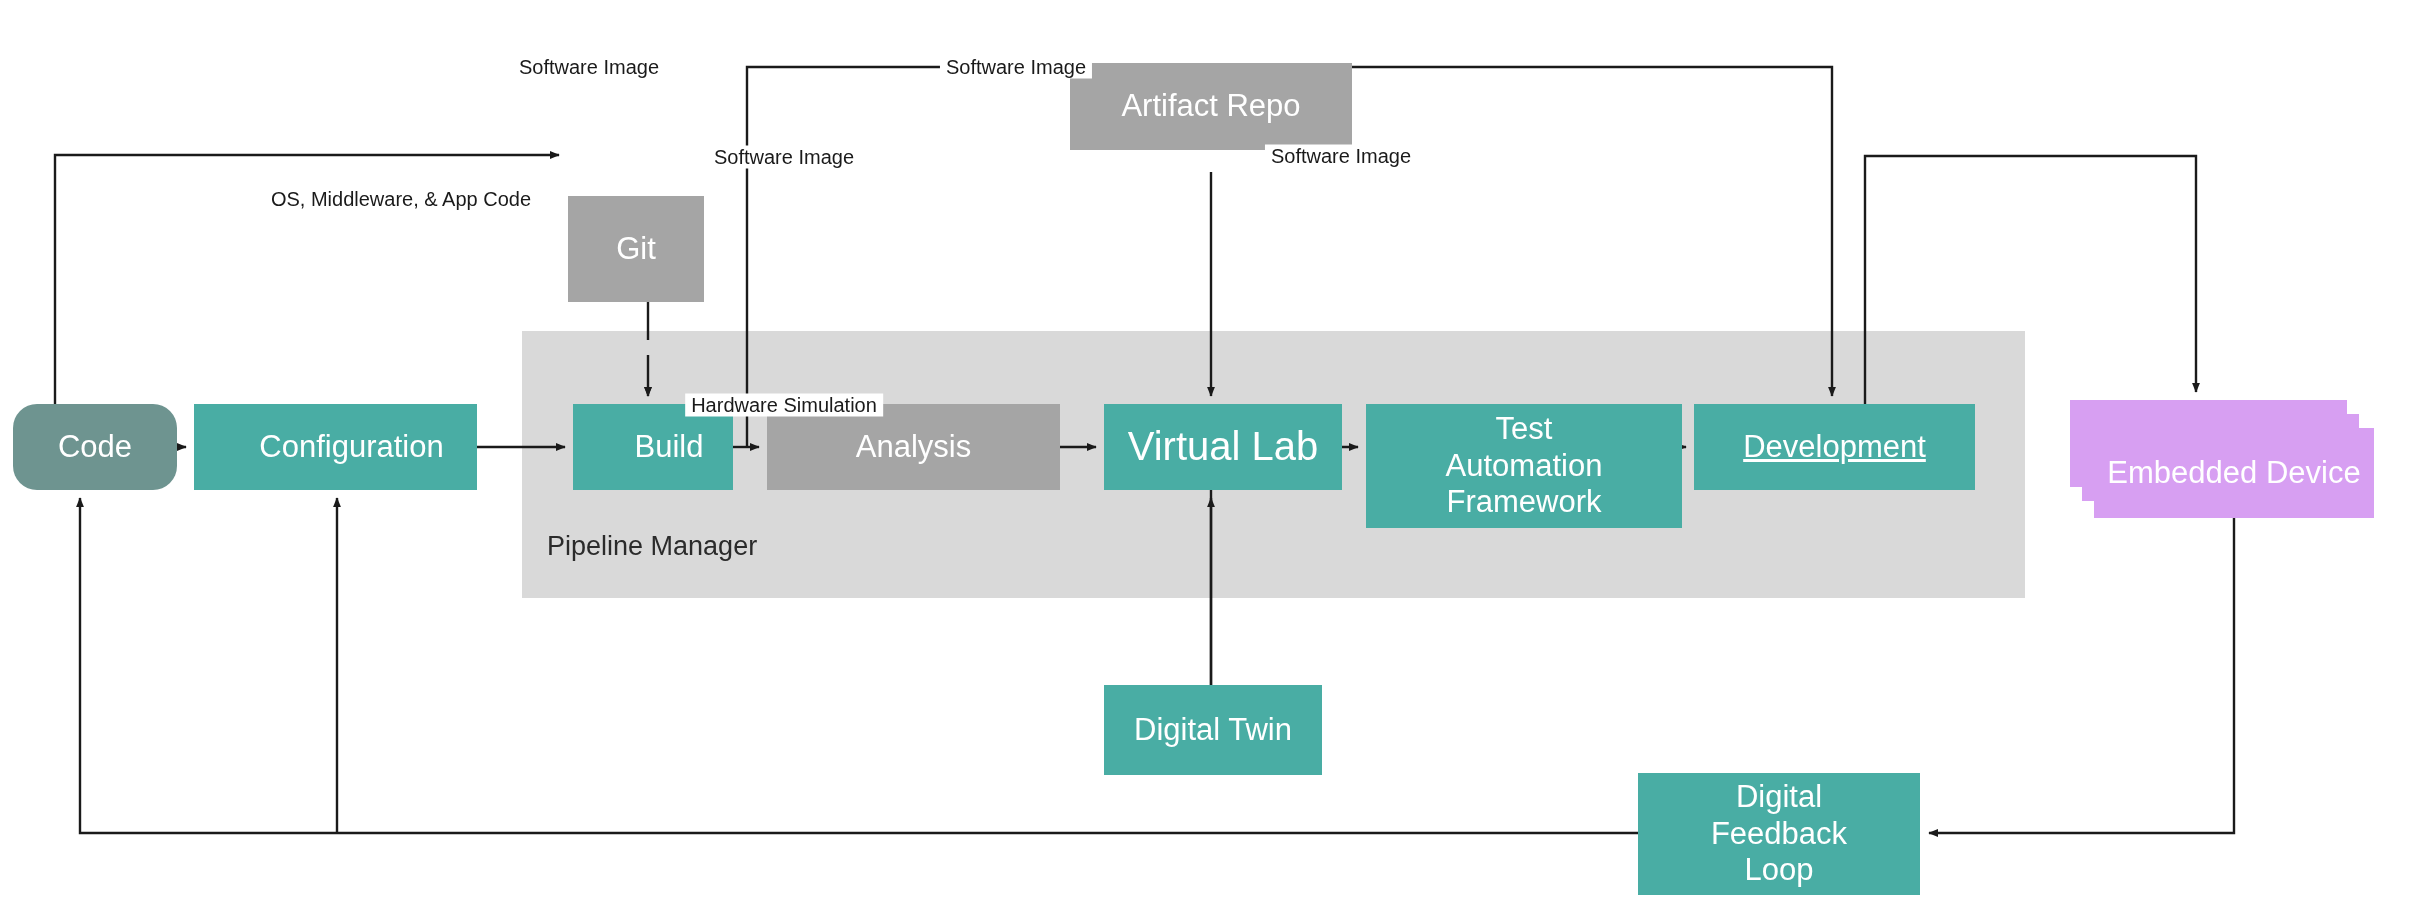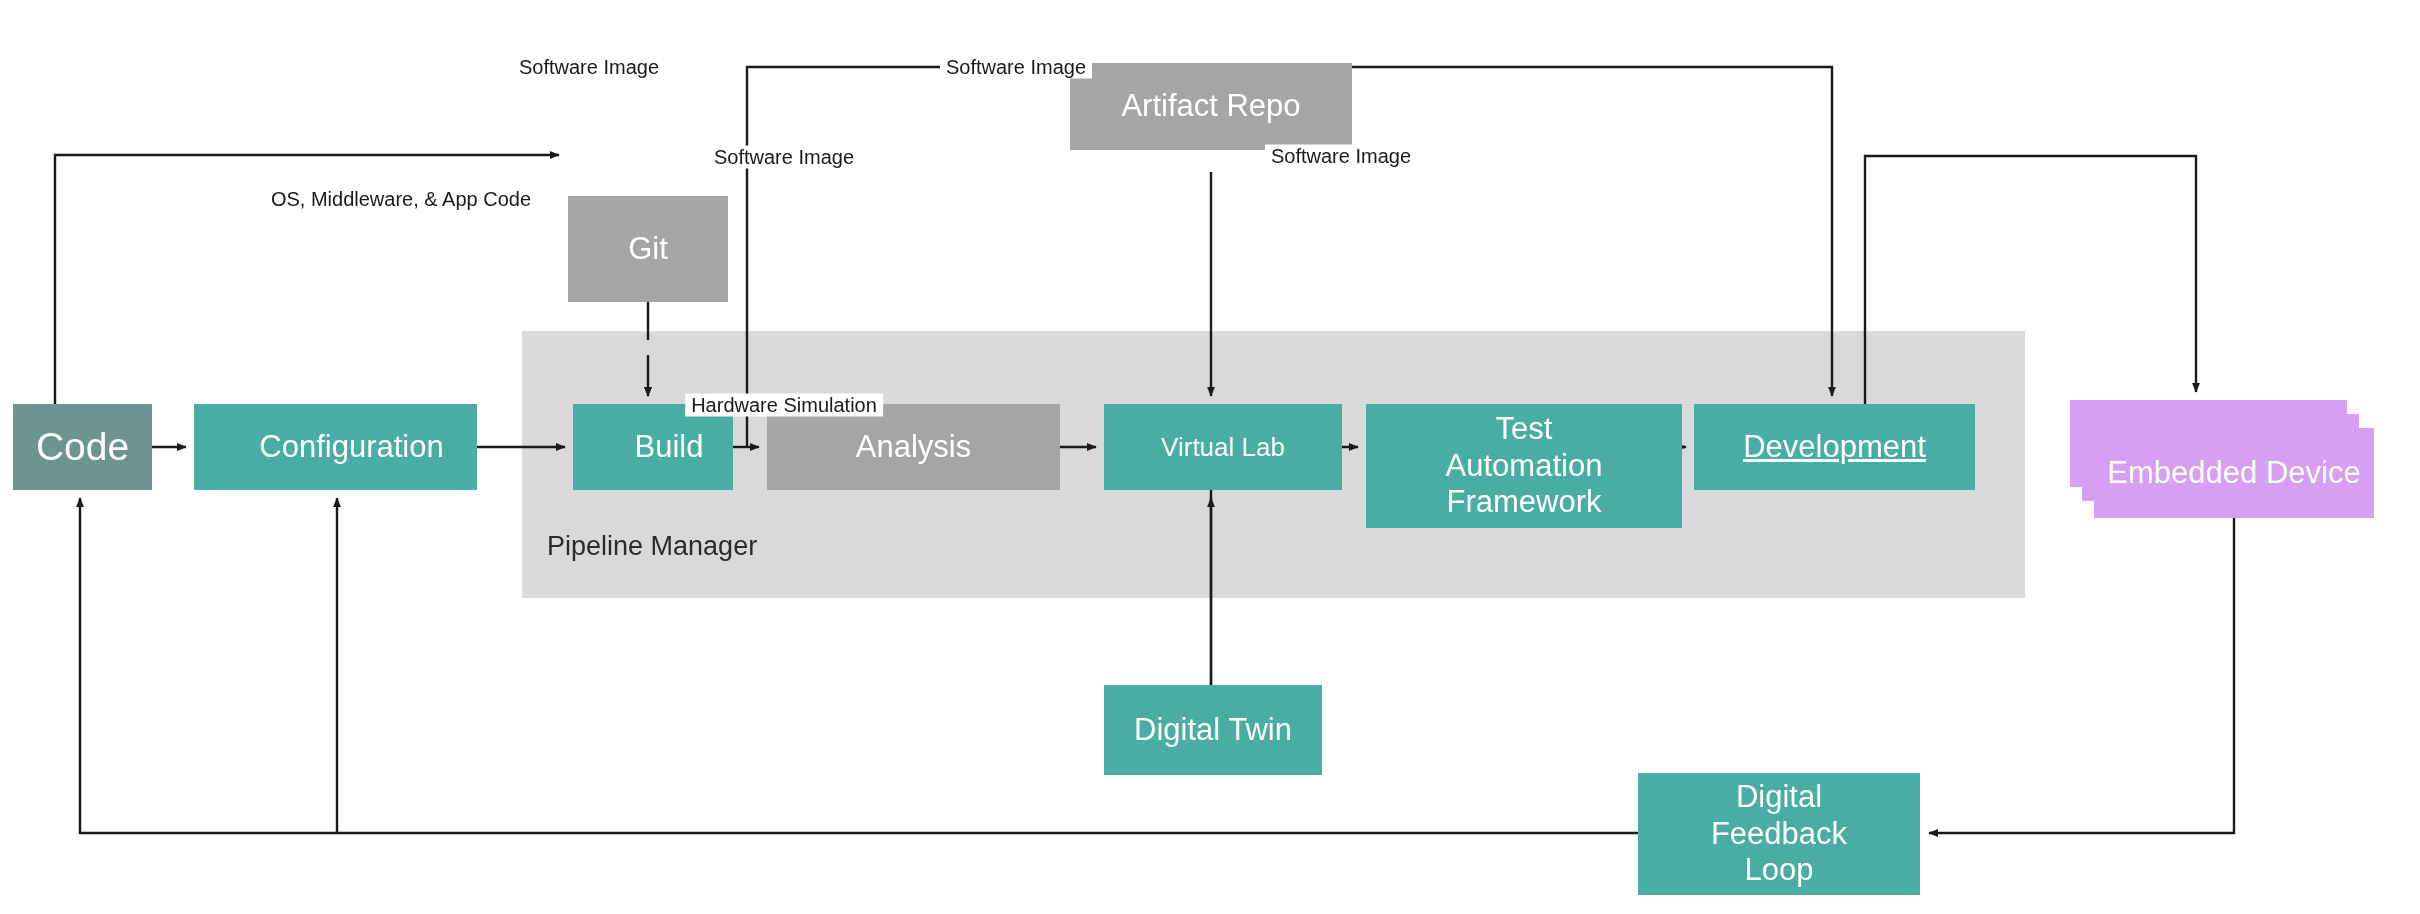--- a/index.html
+++ b/index.html
@@ -70,39 +70,39 @@
 
       <path d="M1638,833 L80,833 L80,498" marker-end="url(#ah)"></path>
       <path d="M337,833 L337,498" marker-end="url(#ah)"></path>
     </g>
   </svg>
 
   <div class="stack-layer" id="stack-layer-0" style="left: 2070px; top: 400px; width: 280px; height: 90px; background: rgb(215, 159, 242); border-bottom: 3px solid rgb(255, 255, 255); border-right: 3px solid rgb(255, 255, 255);"></div>
   <div class="stack-layer" id="stack-layer-1" style="left: 2082px; top: 414px; width: 280px; height: 90px; background: rgb(215, 159, 242); border-bottom: 3px solid rgb(255, 255, 255); border-right: 3px solid rgb(255, 255, 255);"></div>
 
   <div id="node-layer">
-      <div class="node node-teal-dim" style="left: 13px; top: 404px; width: 139px; height: 86px; font-size: 39px;">
+      <div class="node node-teal-dim" style="left: 13px; top: 404px; width: 164px; height: 86px; font-size: 31px; border-radius: 24px;">
         <span>Code</span>
       </div>
       <div class="node node-teal" style="left: 194px; top: 404px; width: 283px; height: 86px; font-size: 31px; padding-left: 32px;">
         <span>Configuration</span>
       </div>
-      <div class="node node-gray" style="left: 568px; top: 196px; width: 160px; height: 106px; font-size: 31px;">
+      <div class="node node-gray" style="left: 568px; top: 196px; width: 136px; height: 106px; font-size: 31px;">
         <span>Git</span>
       </div>
       <div class="node node-gray" style="left: 1070px; top: 63px; width: 282px; height: 87px; font-size: 31px; text-align: center;">
         <span>Artifact Repo</span>
       </div>
       <div class="node node-teal" style="left: 573px; top: 404px; width: 160px; height: 86px; font-size: 31px; padding-left: 32px;">
         <span>Build</span>
       </div>
       <div class="node node-gray" style="left: 767px; top: 404px; width: 293px; height: 86px; font-size: 31px;">
         <span>Analysis</span>
       </div>
-      <div class="node node-teal" style="left: 1104px; top: 404px; width: 238px; height: 86px; font-size: 26px;">
+      <div class="node node-teal" style="left: 1104px; top: 404px; width: 238px; height: 86px; font-size: 40px;">
         <span>Virtual Lab</span>
       </div>
       <div class="node node-teal" style="left: 1366px; top: 404px; width: 316px; height: 124px; font-size: 31px;">
         <span style="max-width: 220px;">Test Automation Framework</span>
       </div>
       <div class="node node-teal" style="left: 1694px; top: 404px; width: 281px; height: 86px; font-size: 31px; text-decoration: underline;">
         <span>Development</span>
       </div>
       <div class="node node-teal" style="left: 1104px; top: 685px; width: 218px; height: 90px; font-size: 31px;">
         <span>Digital Twin</span>

